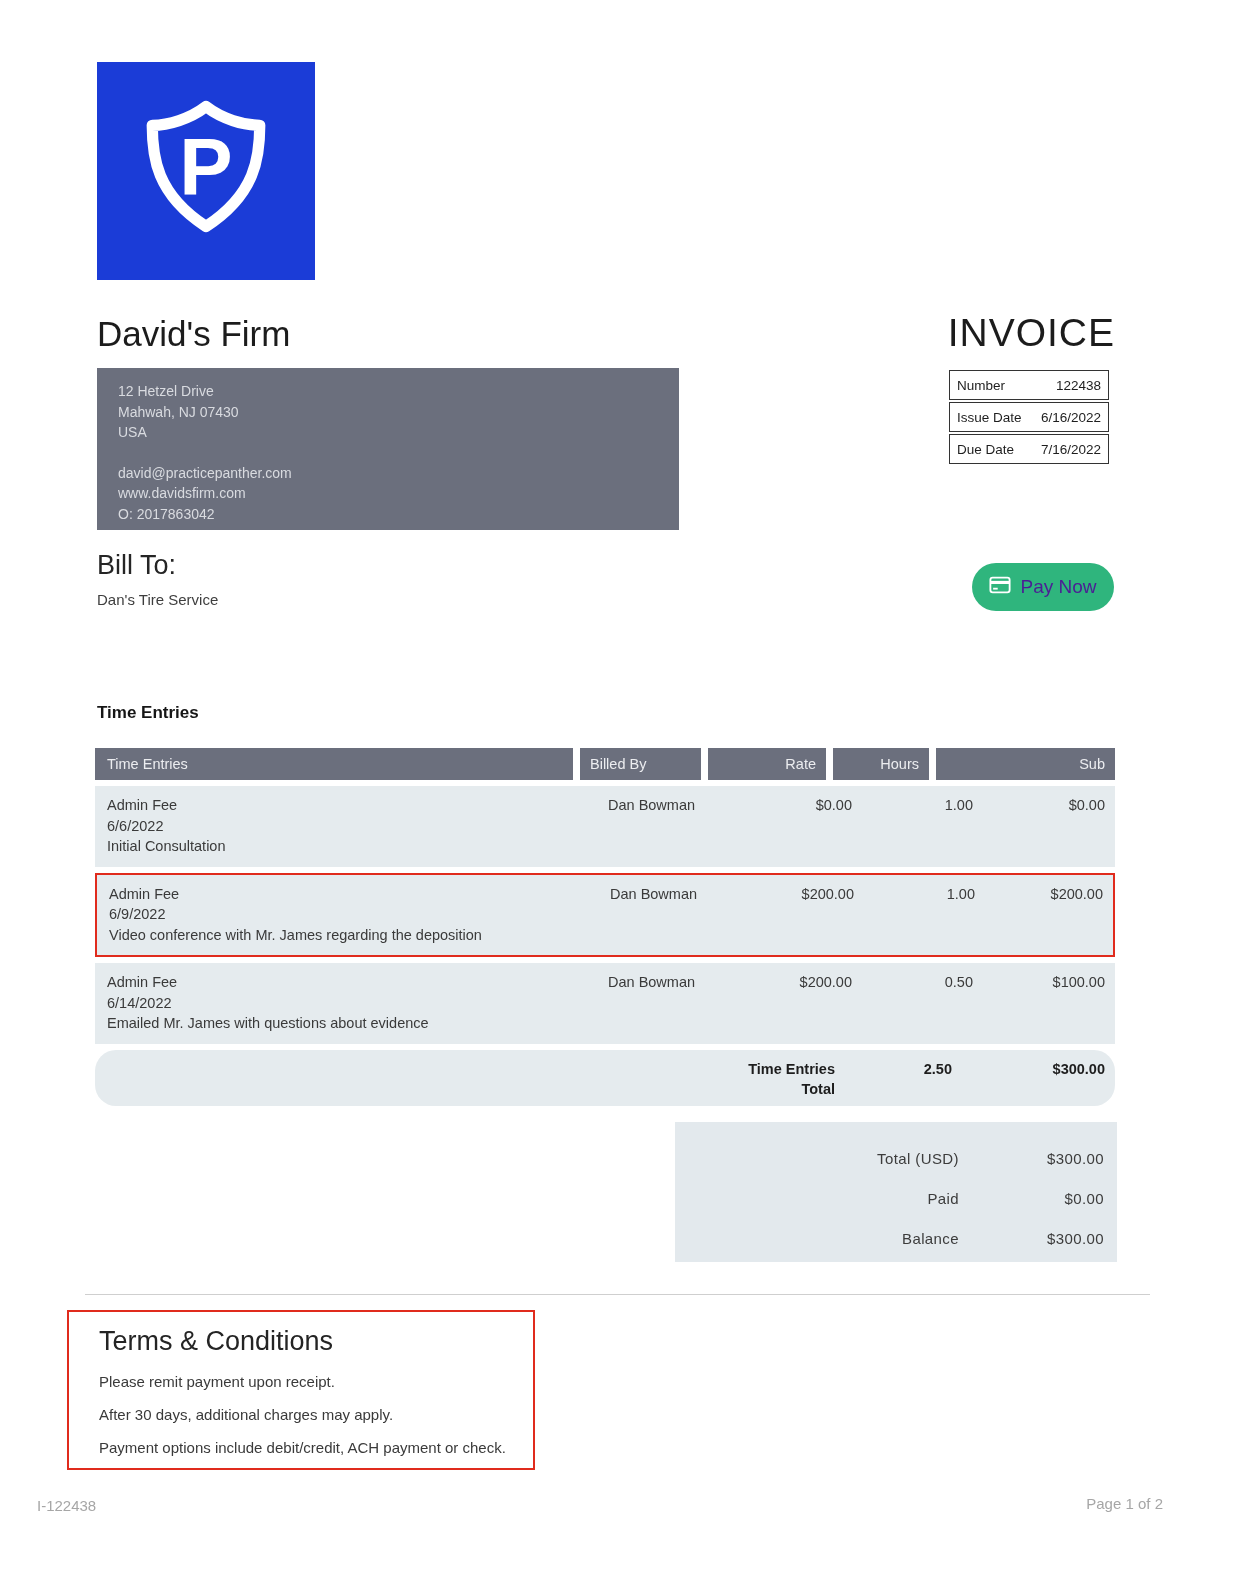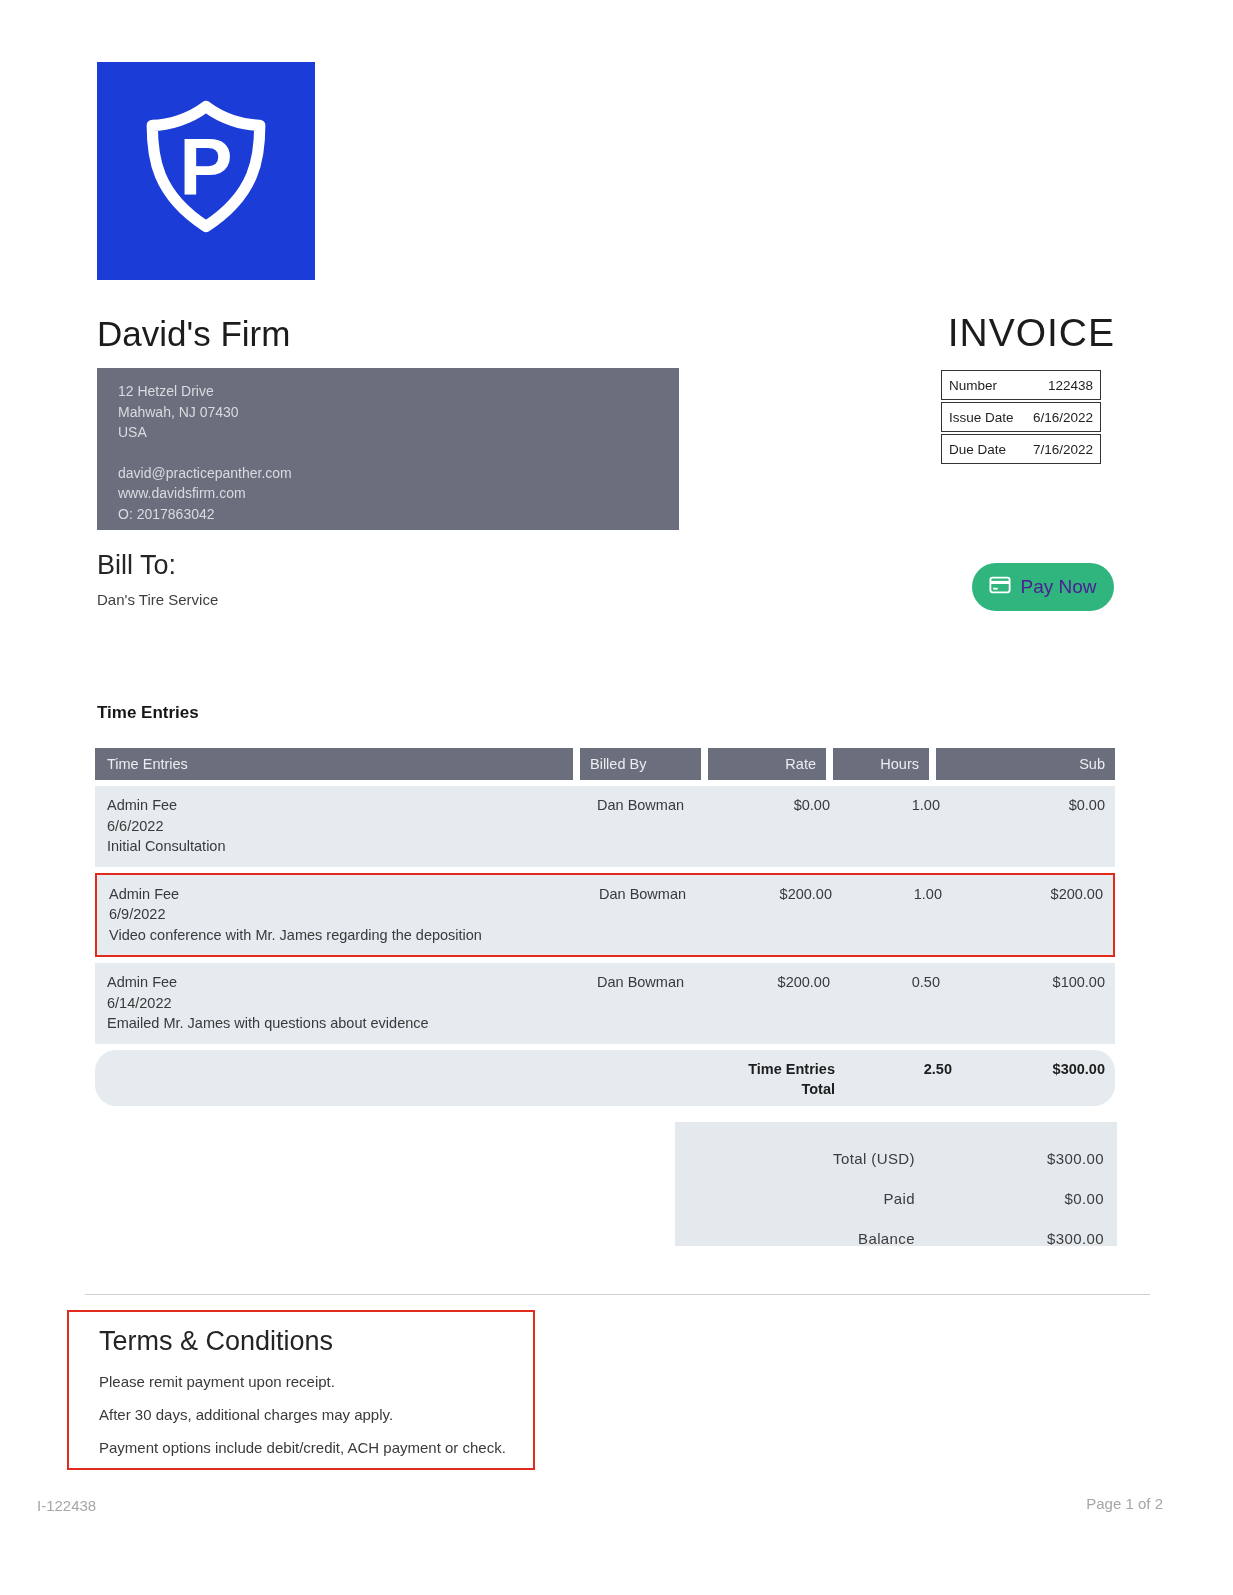--- a/index.html
+++ b/index.html
@@ -37,21 +37,21 @@
     width: 582px; height: 162px;
     background: #6b6f7d;
     color: #d9dbe0;
     font-size: 14px; line-height: 20.5px;
     padding: 13px 21px;
   }
   .addr-box .contact-block { margin-top: 20px; }
 
   
   .meta-table {
-    position: absolute; right: 132px; top: 370px; width: 160px;
+    position: absolute; right: 124px; top: 370px; width: 160px;
   }
   .meta-row {
     border: 1px solid #333;
     height: 30px; margin-bottom: 2px;
     display: flex; align-items: center; justify-content: space-between;
     padding: 0 7px;
     font-size: 13.5px; color: #1e1e1e;
     background: #fff;
   }
 
@@ -89,21 +89,21 @@
     background: #6b6f7d; color: #ecedf0;
     font-size: 14.5px; height: 32px; line-height: 32px;
   }
   .c  { flex: 0 0 auto; }
   .c1 { width: 478px; padding: 0 12px; }
   .c2 { width: 121px; padding: 0 10px; }
   .c3 { width: 118px; padding: 0 10px; text-align: right; }
   .c4 { width: 96px;  padding: 0 10px; text-align: right; }
   .c5 { width: 179px; padding: 0 10px; text-align: right; flex: 1 1 auto; }
   .t-row {
-    display: flex; gap: 14px;
+    display: flex; gap: 25px;
     background: #e5ebee;
     margin-top: 6px;
     min-height: 77px;
     padding-top: 9px; padding-bottom: 10px;
     font-size: 14.5px; color: #3a3a3a; line-height: 20.5px;
   }
   .t-row.highlighted { border: 2px solid #e02b1d; }
   .t-total {
     display: flex; gap: 7px;
     background: #e5ebee;
@@ -113,23 +113,24 @@
     font-size: 14.5px; font-weight: 700; color: #1d1d1d; line-height: 20px; border-radius: 21px;
   }
   .t-total .lbl { width: 740px; text-align: right; }
   .t-total .lbl span { display: inline-block; width: 96px; text-align: right; }
   .t-total .hrs { width: 110px; text-align: right; }
   .t-total .sub { flex: 1 1 auto; text-align: right; padding-right: 10px; }
 
   
   .summary-box {
     position: absolute; left: 675px; top: 1122px;
-    width: 442px; height: 124px;
+    width: 442px; height: 140px;
     background: #e3e9ed;
     padding-top: 16px;
+    padding-left: 44px;
   }
   .sum-row {
     display: flex; height: 40px; align-items: center;
     font-size: 15px; color: #3c3c3c; letter-spacing: 0.4px;
   }
   .sum-row .s-label { width: 240px; text-align: right; }
   .sum-row .s-value { flex: 1; text-align: right; padding-right: 13px; }
 
   .divider {
     position: absolute; left: 85px; top: 1294px;

